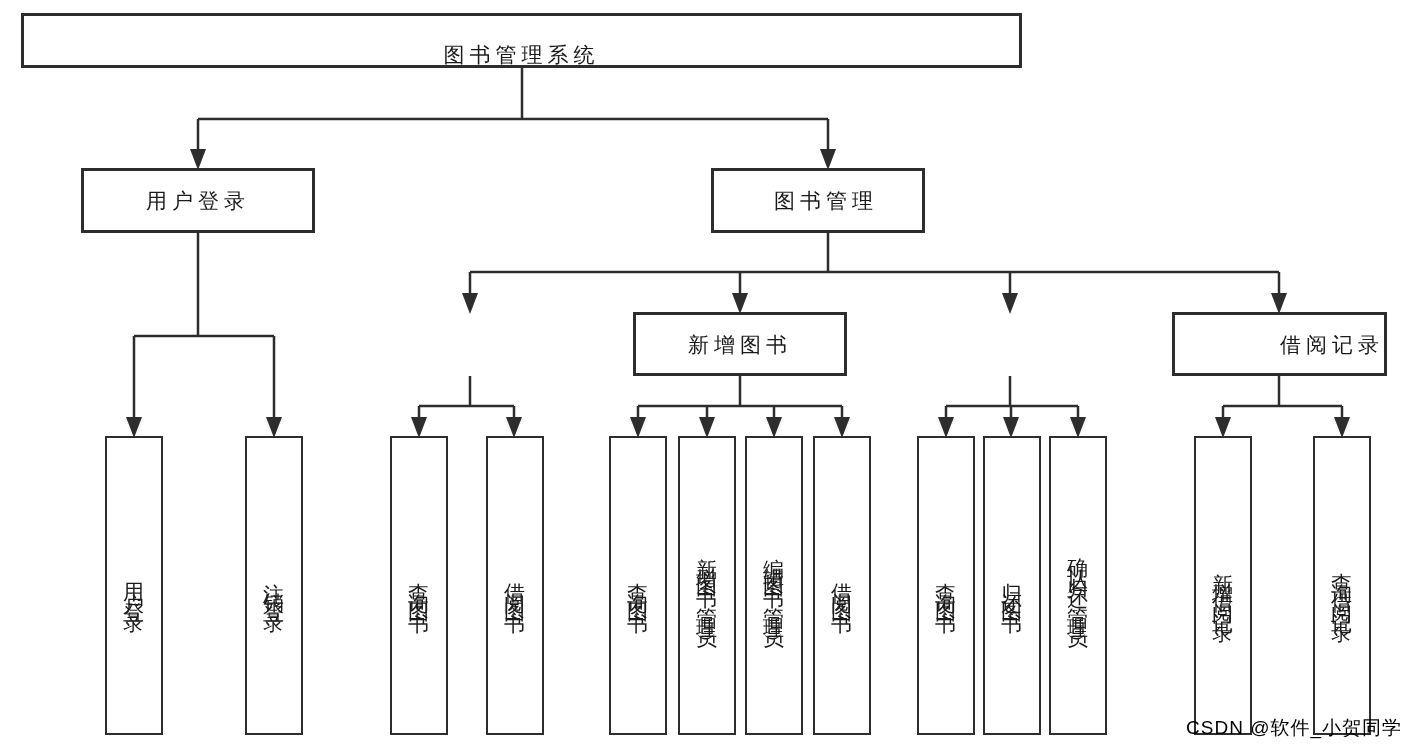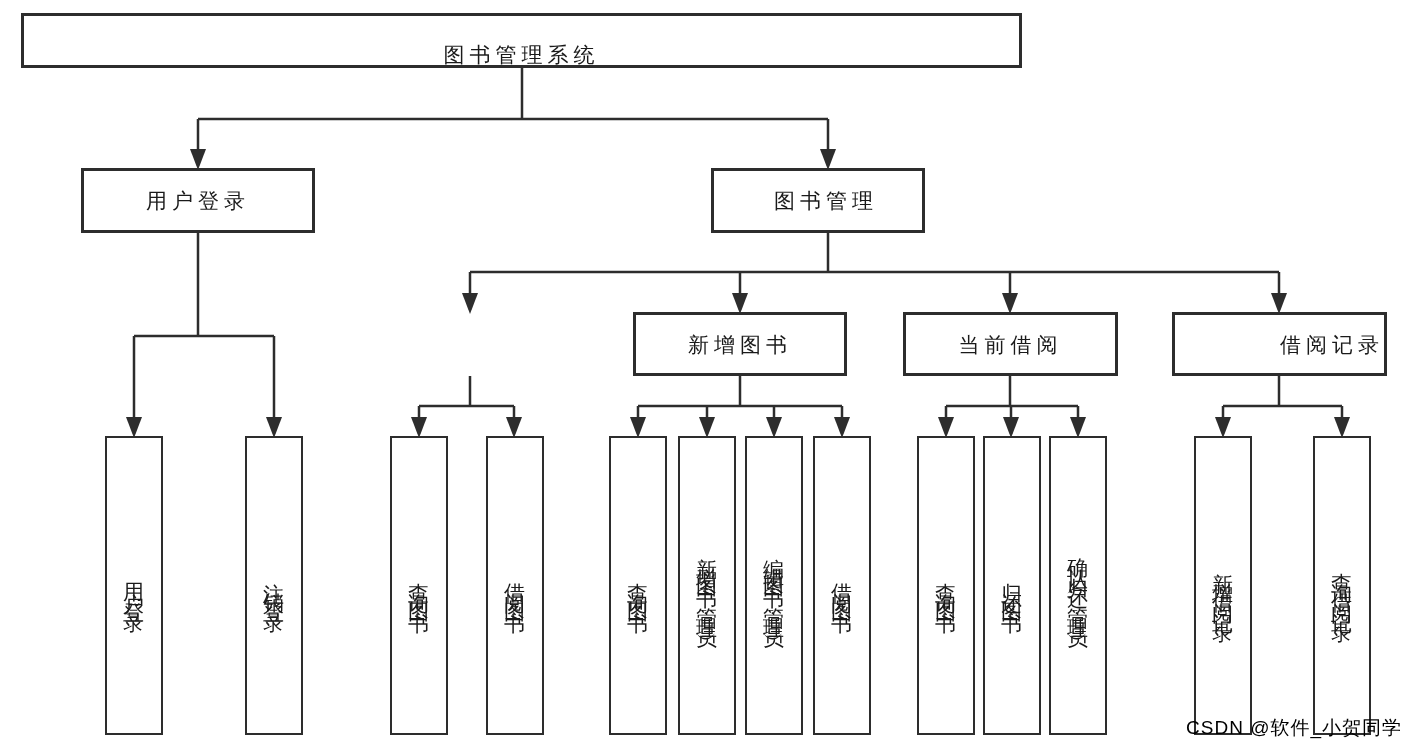--- a/index.html
+++ b/index.html
@@ -130,23 +130,20 @@
   <div class="node n-ul">
     <span>用户登录</span>
   </div>
   <div class="node n-bm">
     <span>图书管理</span>
   </div>
 
   <div class="node n-s1">
     <span>新增图书</span>
   </div>
-  <div class="node n-s2">
-    <span>当前借阅</span>
-  </div>
   <div class="node n-s3">
     <span>借阅记录</span>
   </div>
 
   <div class="node leaf n-ul0">
     <span>用户登录</span>
   </div>
   <div class="node leaf n-ul1">
     <span>注销登录</span>
   </div>

